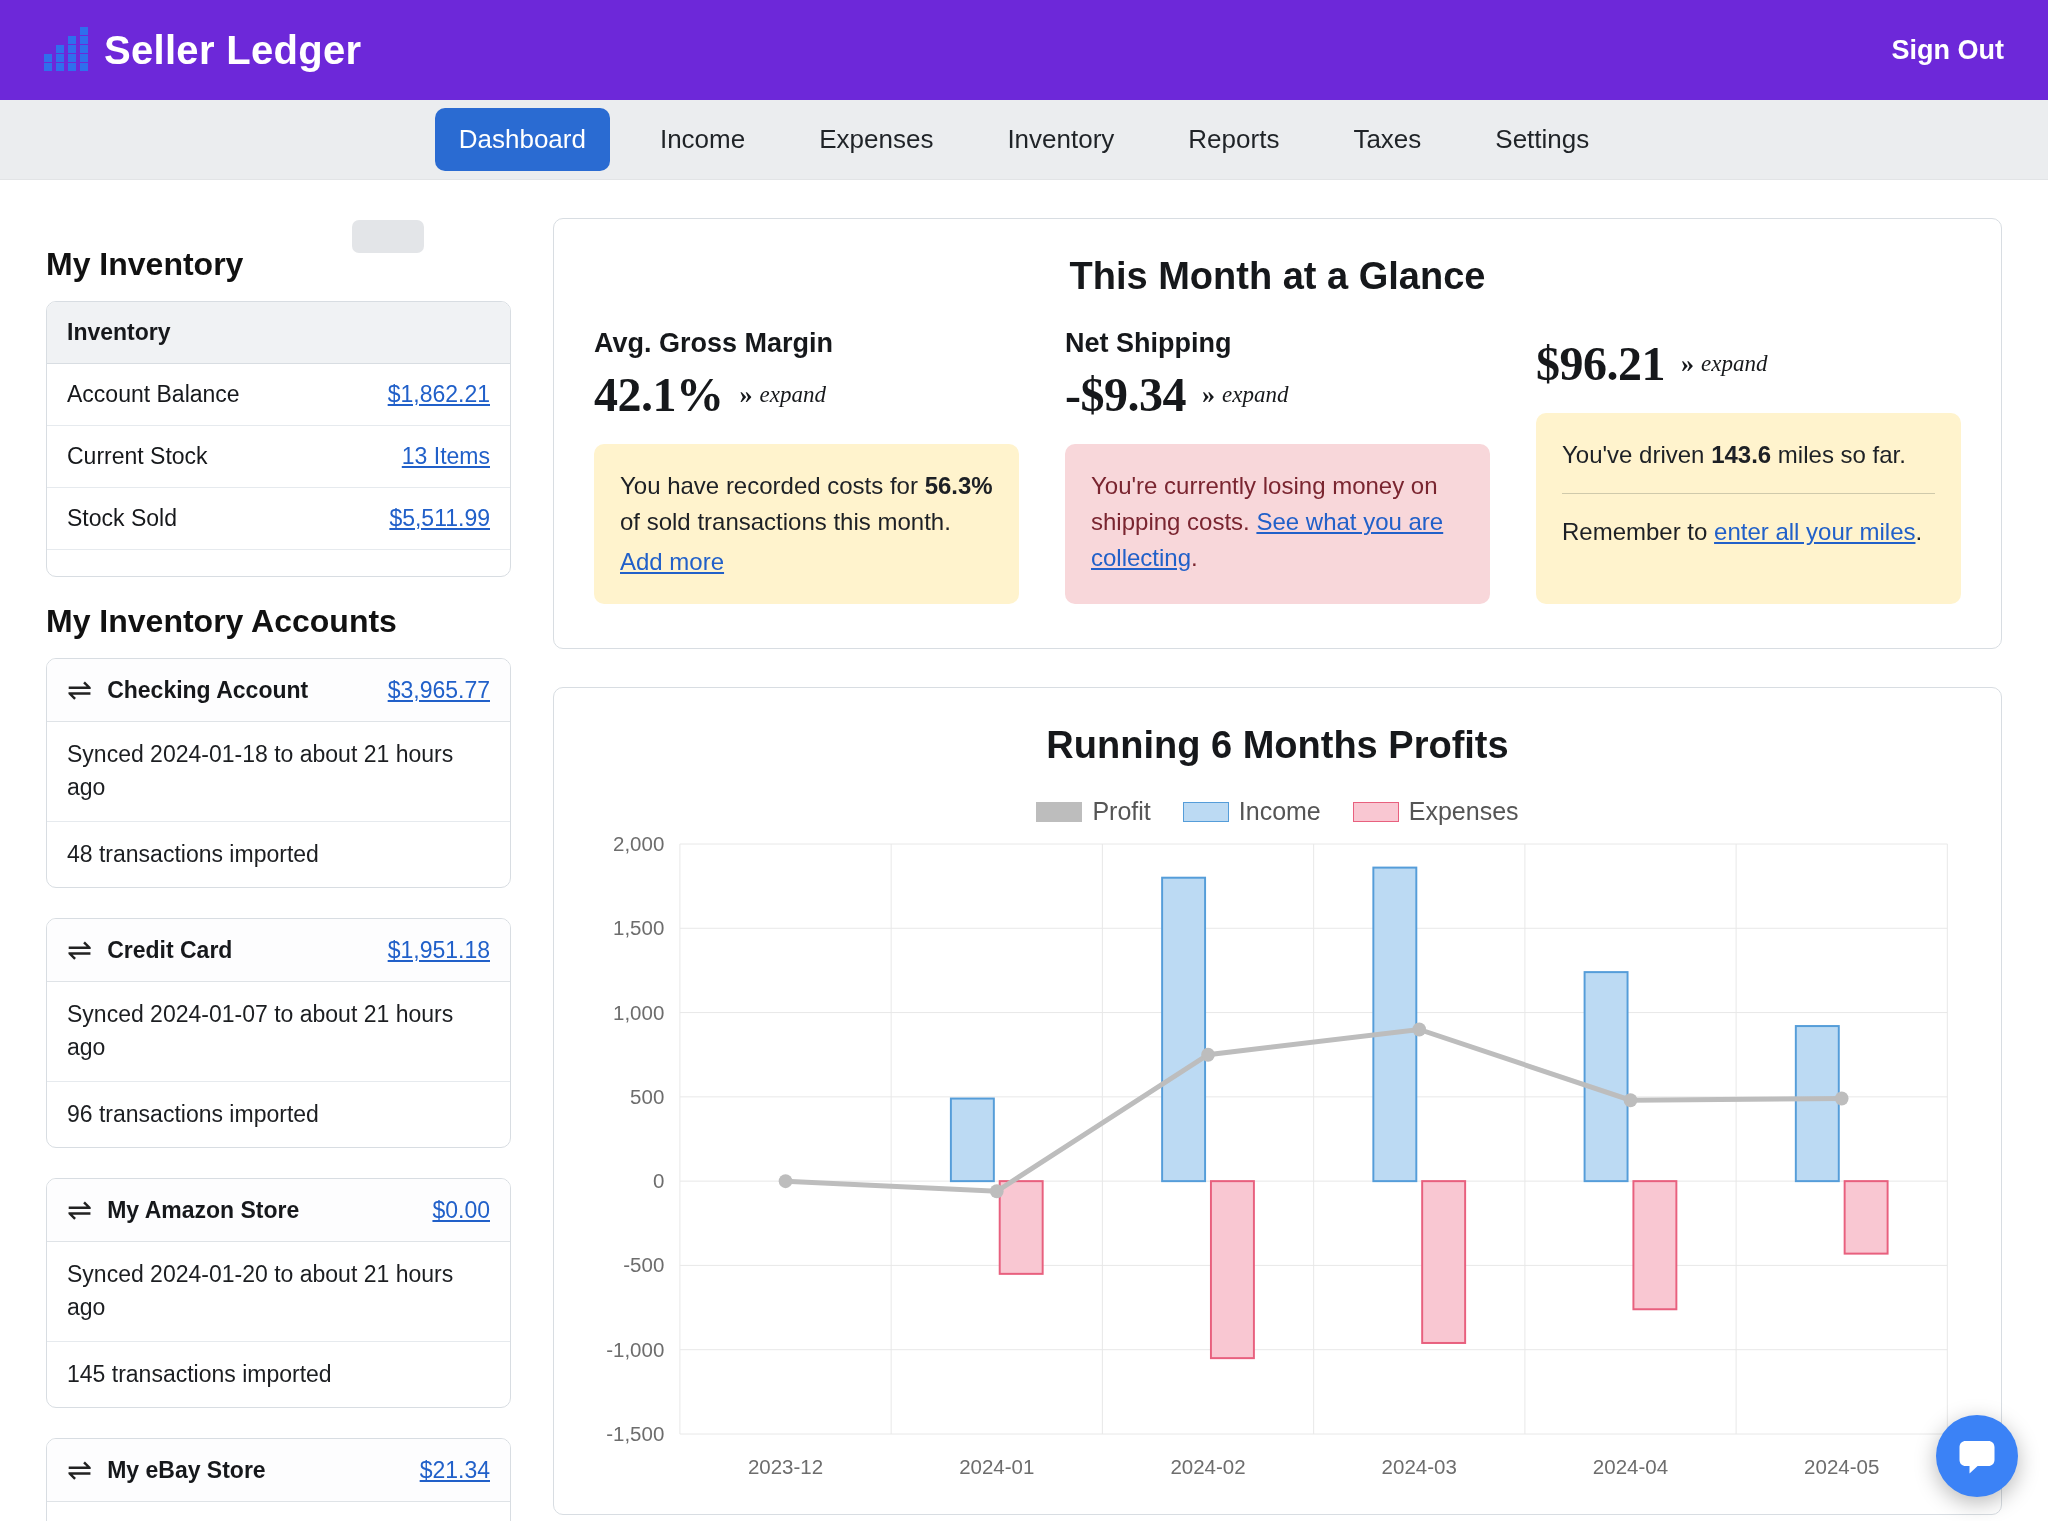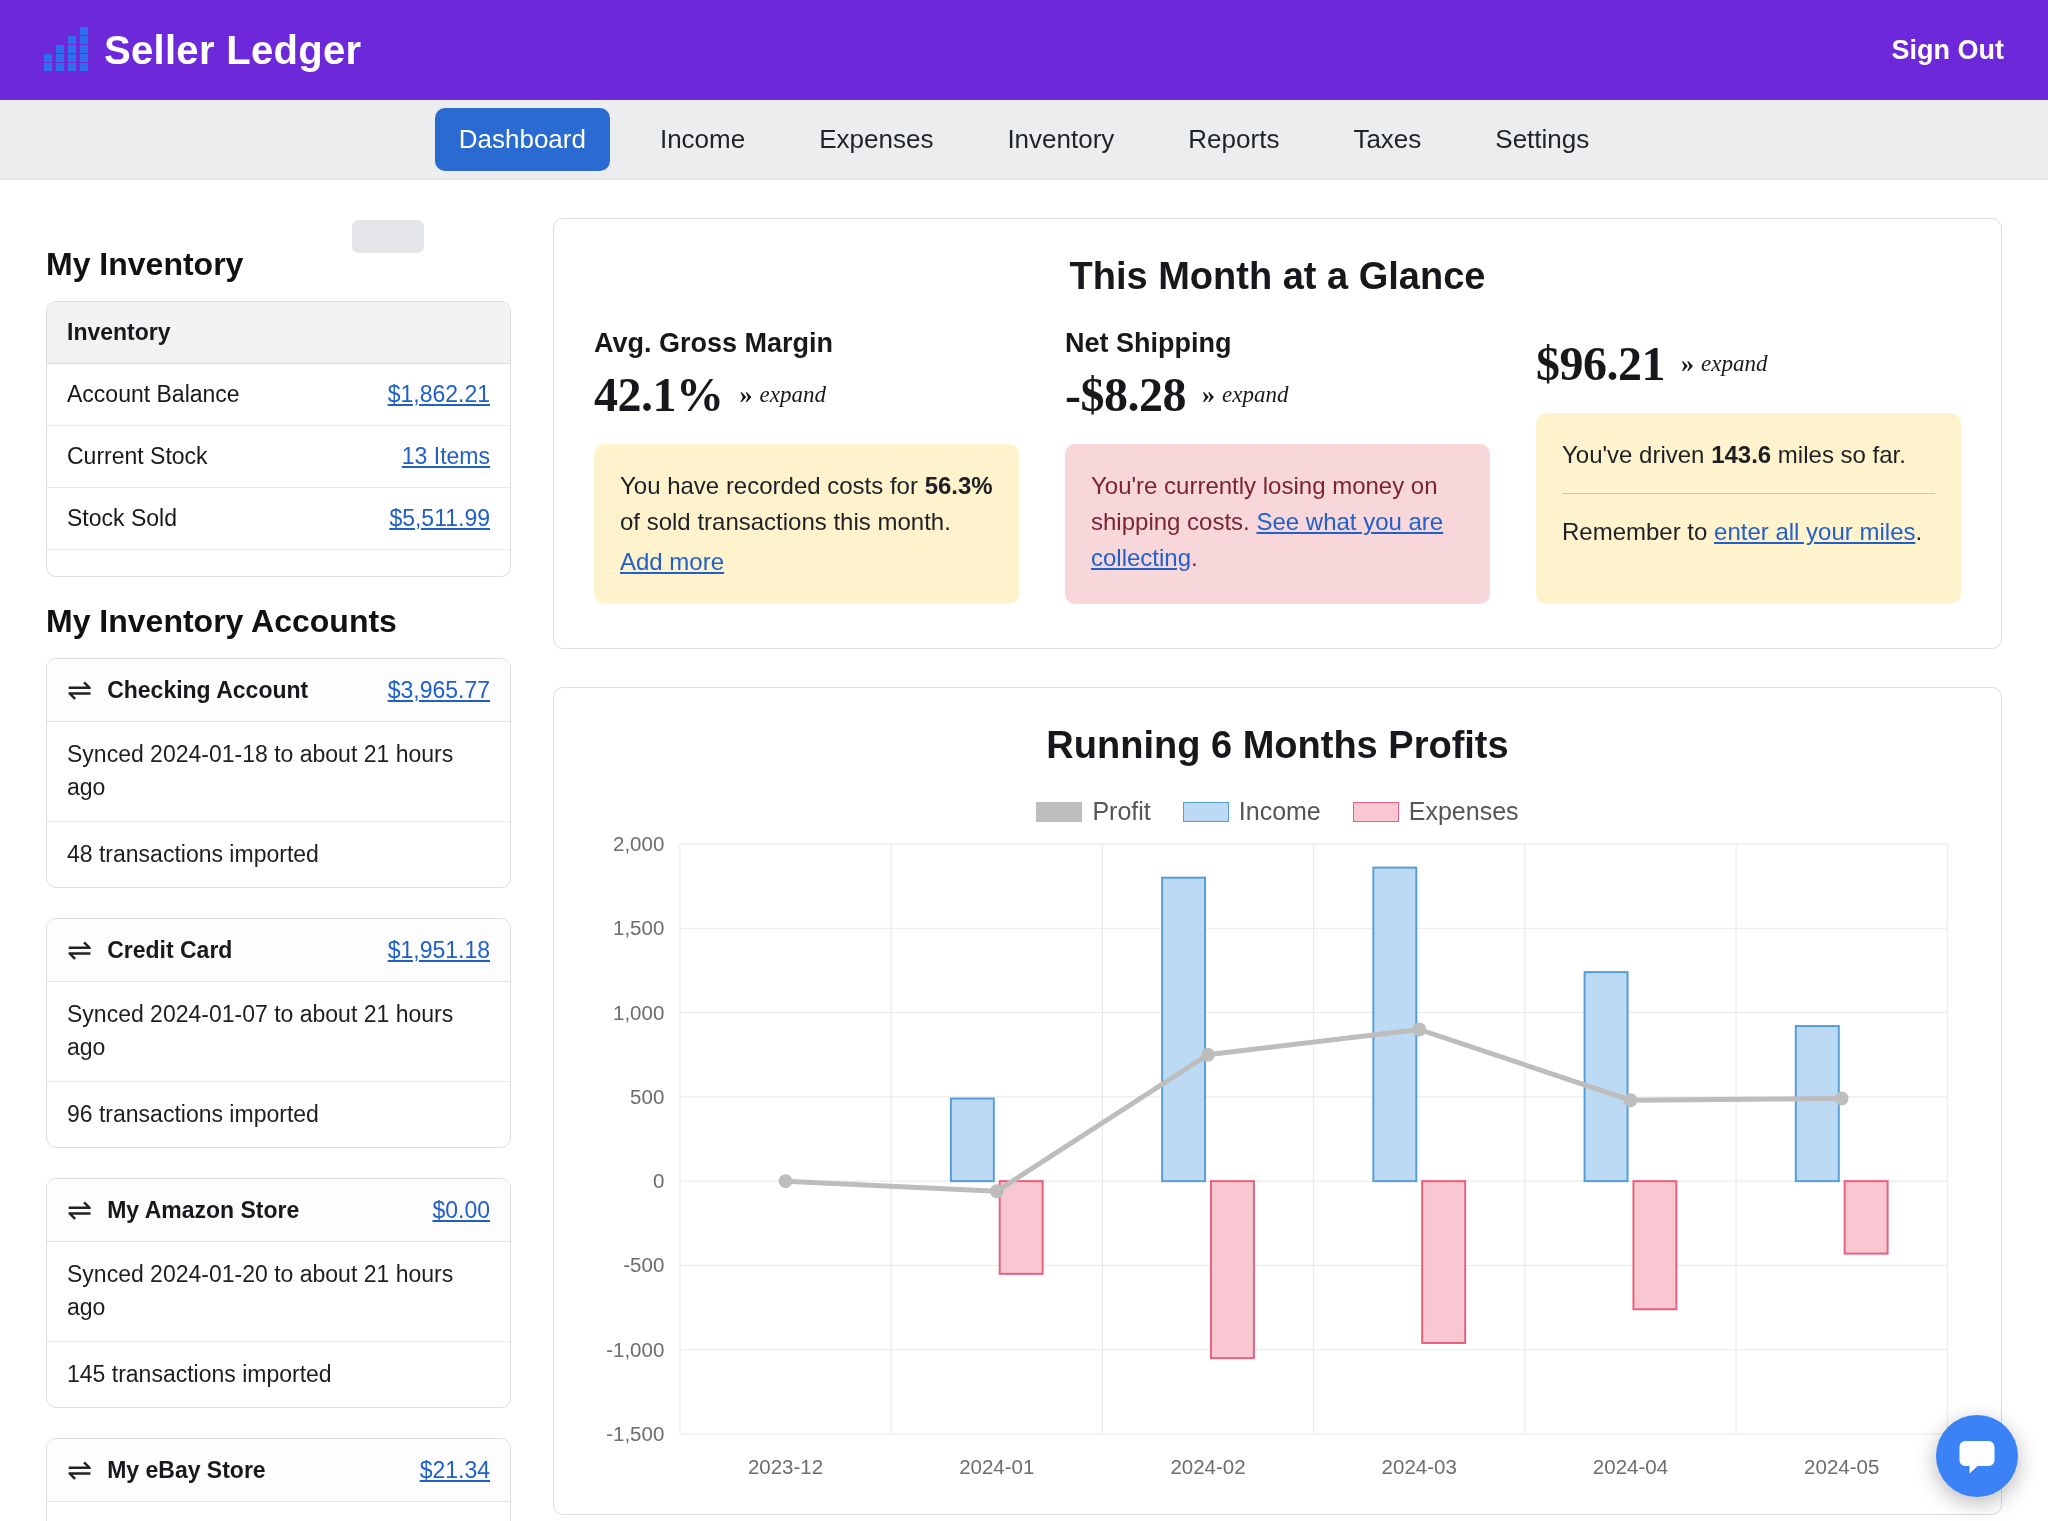--- a/index.html
+++ b/index.html
@@ -193,21 +193,21 @@
           </div>
           <div class="note warning">
             <span>You have recorded costs for </span><strong>56.3%</strong><span> of sold transactions this month.</span>
             <div class="link-line"><a>Add more</a></div>
           </div>
         </div>
 
         <div class="metric">
           <div class="m-label">Net Shipping</div>
           <div class="m-valrow">
-            <span class="m-value">-$8.28</span>
+            <span class="m-value">-$9.34</span>
             <a class="expand">
               <span class="chev">»</span>
               <em>expand</em>
             </a>
           </div>
           <div class="note danger">
             <span>You're currently losing money on shipping costs. </span><a>See what you are collecting</a><span>.</span>
           </div>
         </div>
 

